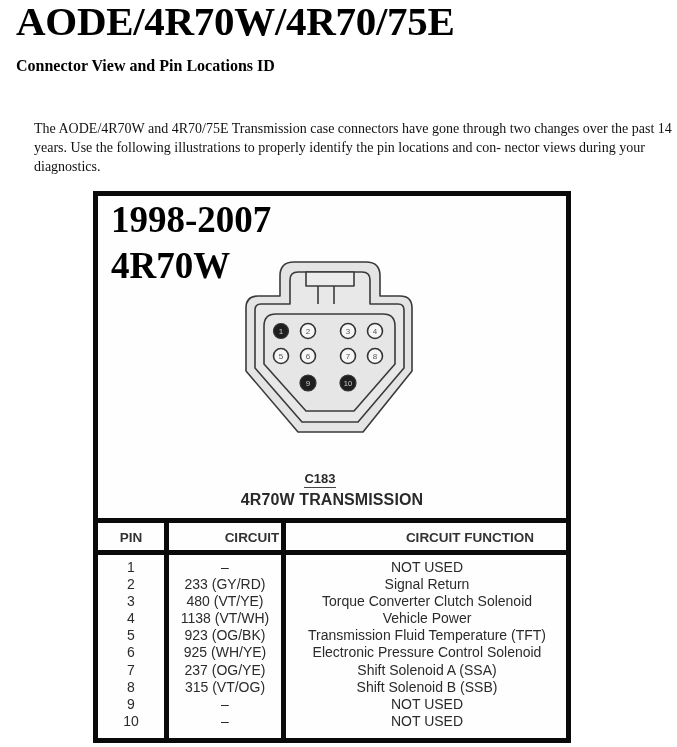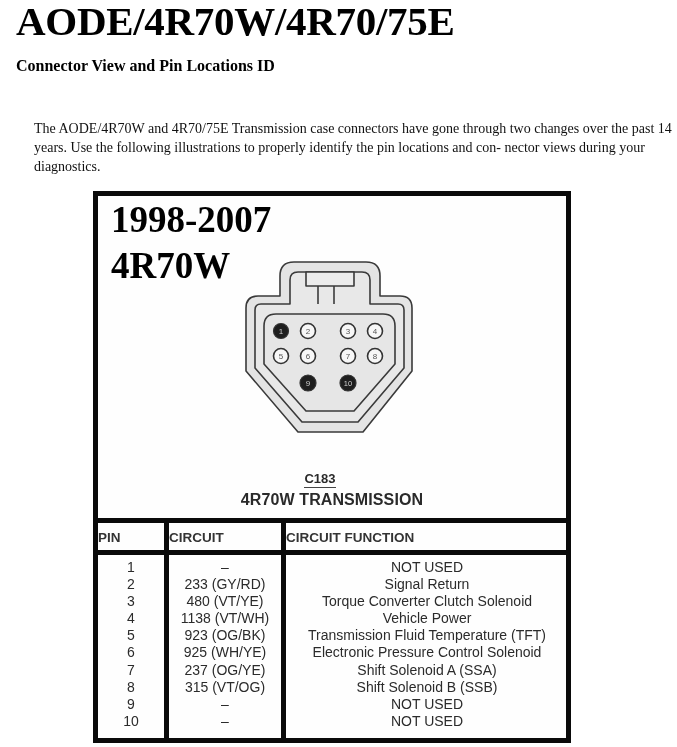--- a/index.html
+++ b/index.html
@@ -135,20 +135,21 @@
       right: 0;
       top: 27px;
       height: 5px;
       background: #0a0a0a;
     }
     .th {
       position: absolute;
       top: 4px;
       height: 22px;
       line-height: 22px;
+      text-align: center;
       font-family: "Liberation Sans", sans-serif;
       font-weight: bold;
       font-size: 13.5px;
       color: #333;
     }
     .col {
       position: absolute;
       top: 36px;
       font-family: "Liberation Sans", sans-serif;
       font-size: 14px;
@@ -239,22 +240,22 @@
     <span>C183</span>
   </div>
   <div class="connector-name">4R70W TRANSMISSION</div>
 
   <div class="pin-table-wrap">
     <div class="col-divider" style="left:66px;"></div>
     <div class="col-divider" style="left:183px;"></div>
     <div class="header-divider"></div>
 
     <div class="th" style="left:0; width:66px;">PIN</div>
-    <div class="th" style="left:71px; width:112px;">CIRCUIT</div>
-    <div class="th" style="left:188px; width:280px;">CIRCUIT FUNCTION</div>
+    <div class="th" style="left:71px; width:112px;padding-left:27px;">CIRCUIT</div>
+    <div class="th" style="left:188px; width:280px;padding-left:44px;">CIRCUIT FUNCTION</div>
 
     <div class="col col-pin">
       <div>1</div>
       <div>2</div>
       <div>3</div>
       <div>4</div>
       <div>5</div>
       <div>6</div>
       <div>7</div>
       <div>8</div>

